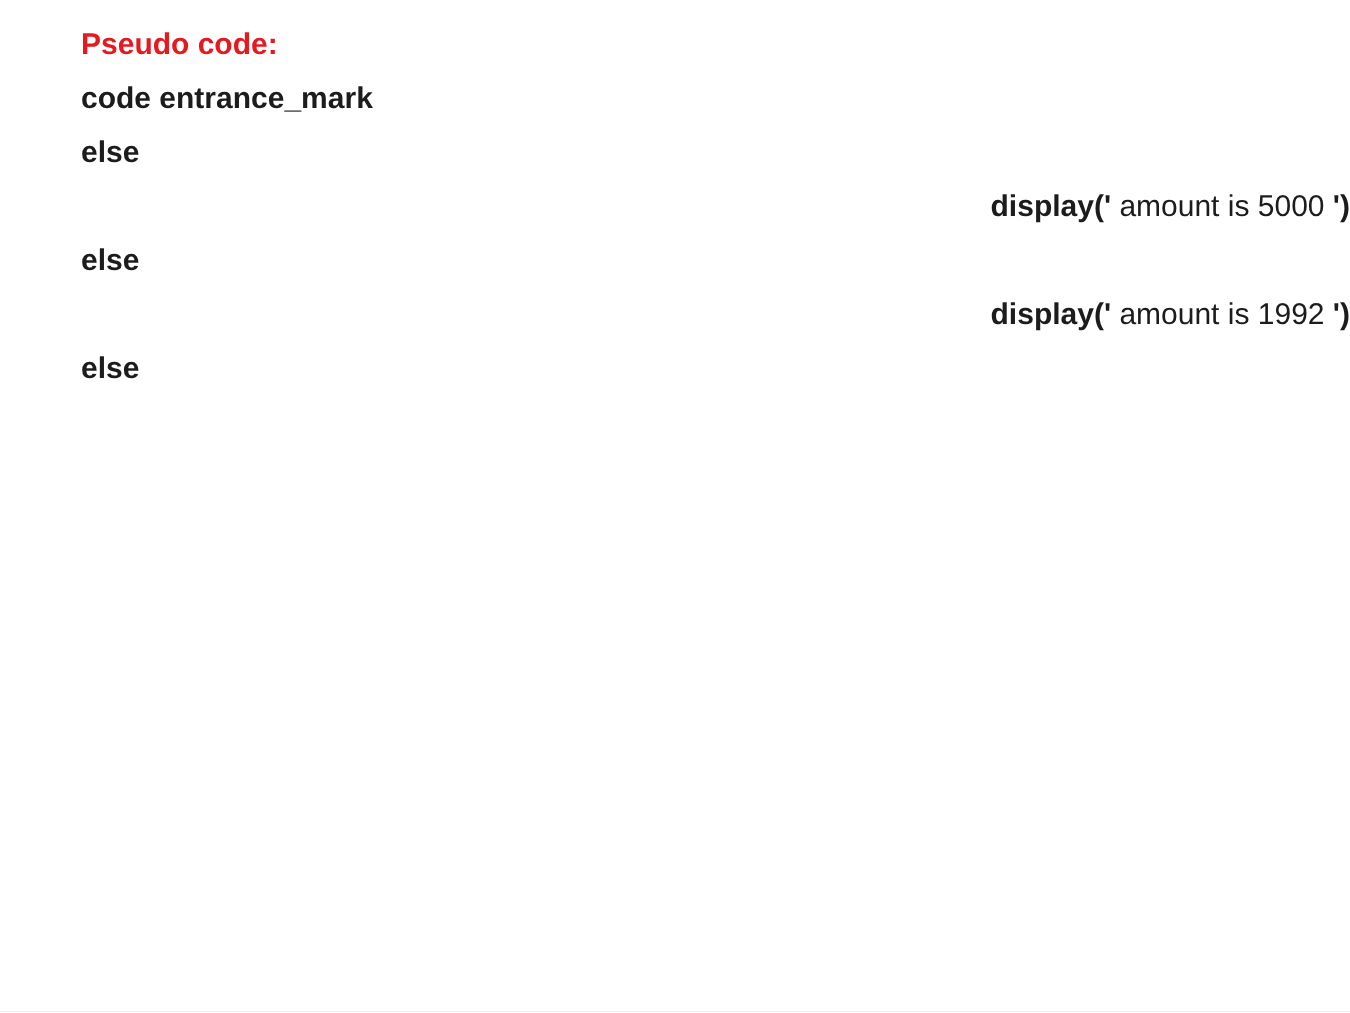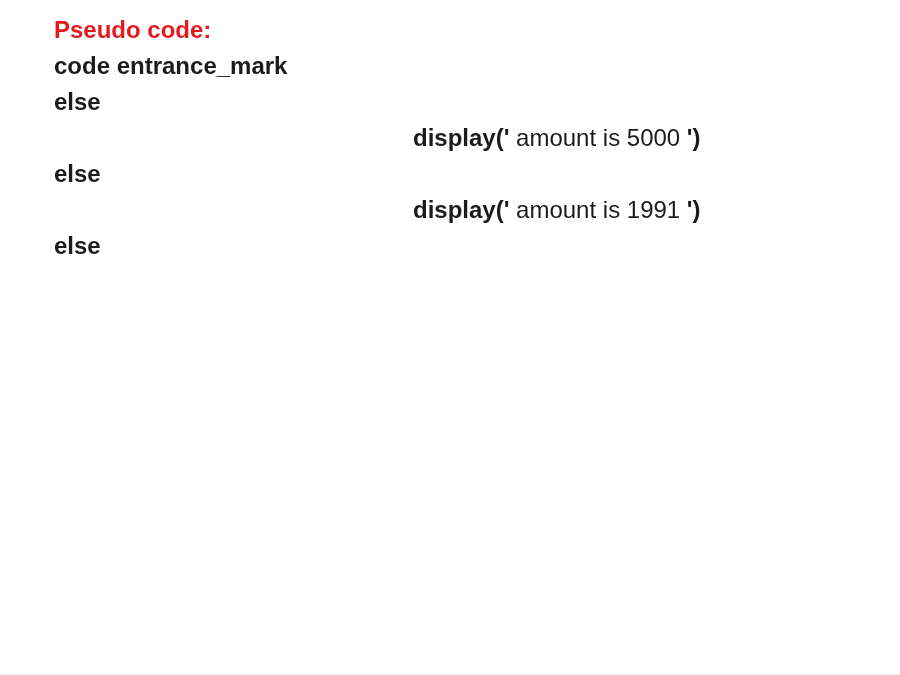--- a/index.html
+++ b/index.html
@@ -20,36 +20,36 @@
   }
   .code-block {
     position: absolute;
     top: 12px;
     left: 0;
     right: 0;
   }
   .code-line {
     height: 36px;
     line-height: 36px;
-    font-size: 24px;
+    font-size: 20px;
     white-space: pre;
   }
   .indent-0 { padding-left: 54px; }
   .indent-1 { padding-left: 323px; }
-  .indent-2 { padding-left: 413px; }
+  .indent-2 { padding-left: 413px; text-align: right; }
   .seg-b { font-weight: 700; }
   .seg-r { font-weight: 400; }
   .title-line { color: var(--title-color, #e51a20); }
 </style>
 </head>
 <body>
 
 <div class="slide" style="background: rgb(255, 255, 255); color: rgb(28, 28, 28); --title-color: #e51a20;">
   <div class="code-block" id="code-block">
       <div class="code-line indent-0 title-line"><span class="seg-b">Pseudo code:</span></div>
       <div class="code-line indent-0"><span class="seg-b">code entrance_mark</span></div>
       <div class="code-line indent-0"><span class="seg-b">else</span></div>
       <div class="code-line indent-2"><span class="seg-b">display('</span><span class="seg-r"> amount is 5000 </span><span class="seg-b">')</span></div>
       <div class="code-line indent-0"><span class="seg-b">else</span></div>
-      <div class="code-line indent-2"><span class="seg-b">display('</span><span class="seg-r"> amount is 1991 </span><span class="seg-b">')</span></div>
+      <div class="code-line indent-2"><span class="seg-b">display('</span><span class="seg-r"> amount is 1992 </span><span class="seg-b">')</span></div>
       <div class="code-line indent-0"><span class="seg-b">else</span></div>
     </div>
 </div>
 
 </body></html>

